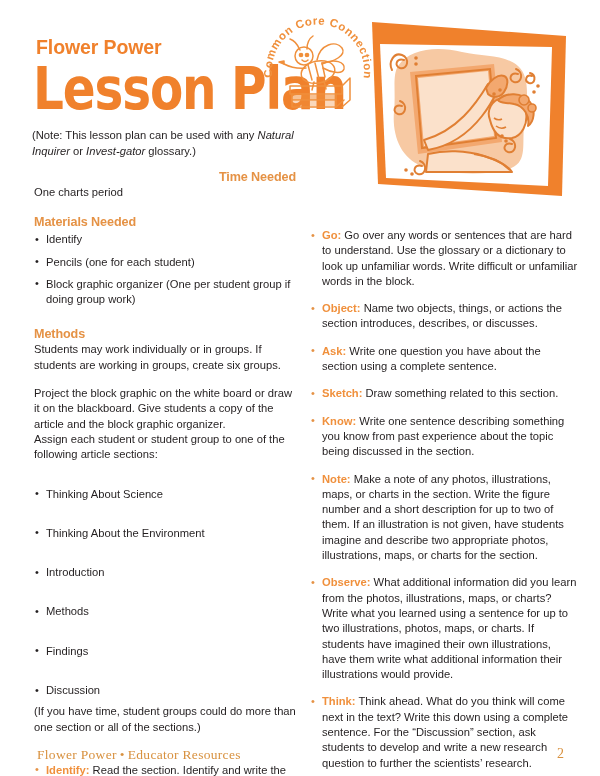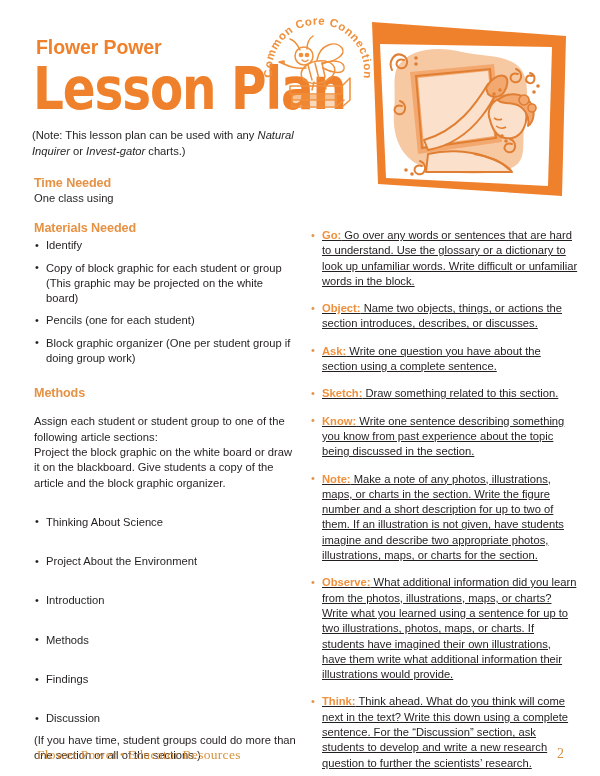--- a/index.html
+++ b/index.html
@@ -96,21 +96,21 @@
     width: 268px;
   }
 
   .sec-head {
     color: #e59245;
     font-weight: bold;
     font-size: 12.6px;
     margin: 0 0 1px 0;
     letter-spacing: -0.1px;
   }
-  .sec-head.tight { margin-top: 10px; }
+  .sec-head.tight { margin-top: 4px; text-align: right; }
   .gap-sm { height: 13px; }
   .gap-md { height: 15px; }
 
   p.body {
     margin: 0;
     font-size: 11.2px;
     line-height: 15.3px;
     color: #231f20;
   }
 
@@ -142,21 +142,20 @@
     margin: 0;
     padding: 0;
   }
   ul.keyed li {
     position: relative;
     padding-left: 12px;
     font-size: 11.2px;
     line-height: 15.3px;
     margin-bottom: 12px;
     color: #231f20;
-    text-decoration: underline;
   }
   ul.keyed li:before {
     content: "\2022";
     position: absolute;
     left: 1px;
     top: -0.5px;
     font-size: 11px;
     color: #e59245;
   }
   ul.keyed .kw {
@@ -297,49 +296,49 @@
           <circle cx="134" cy="76" r="1.8"></circle>
           <circle cx="136" cy="122" r="1.8"></circle>
           <circle cx="140" cy="127" r="1.8"></circle>
           <circle cx="40" cy="156" r="1.8"></circle>
           <circle cx="46" cy="160" r="1.8"></circle>
         </g>
       </svg>
     </div>
 
     <div class="note-block">
-      <b>(Note:</b><span> This lesson plan can be used with any </span><i>Natural Inquirer</i><span> or </span><i>Invest-gator</i><span> charts.)</span>
+      <b>(Note:</b><span> This lesson plan can be used with any </span><i>Natural Inquirer</i><span> or </span><i>Invest-gator</i><span> glossary.)</span>
     </div>
   </div>
 
   <div class="col-left">
 
     <div class="sec-head tight">Time Needed</div>
-    <p class="body">One class using</p>
+    <p class="body">One charts period</p>
 
     <div class="gap-md"></div>
 
     <div class="sec-head">Materials Needed</div>
     <ul class="bullets">
       <li>Identify</li>
-      <li>Copy of block graphic for each student or group (This graphic may be projected on the white board)</li>
       <li>Pencils (one for each student)</li>
       <li>Block graphic organizer (One per student group if doing group work)</li>
     </ul>
 
     <div class="gap-sm"></div>
 
     <div class="sec-head">Methods</div>
+    <p class="body">Students may work individually or in groups. If students are working in groups, create six groups.</p>
     <div class="gap-sm"></div>
+    <p class="body">Project the block graphic on the white board or draw it on the blackboard. Give students a copy of the article and the block graphic organizer.</p>
     <p class="body">Assign each student or student group to one of the following article sections:</p>
-    <p class="body">Project the block graphic on the white board or draw it on the blackboard. Give students a copy of the article and the block graphic organizer.</p>
 
     <ul class="bullets tightlist">
       <li>Thinking About Science</li>
-      <li>Project About the Environment</li>
+      <li>Thinking About the Environment</li>
       <li>Introduction</li>
       <li>Methods</li>
       <li>Findings</li>
       <li>Discussion</li>
     </ul>
 
     <p class="body">(If you have time, student groups could do more than one section or all of the sections.)</p>
 
     <div class="gap-md"></div>
 

